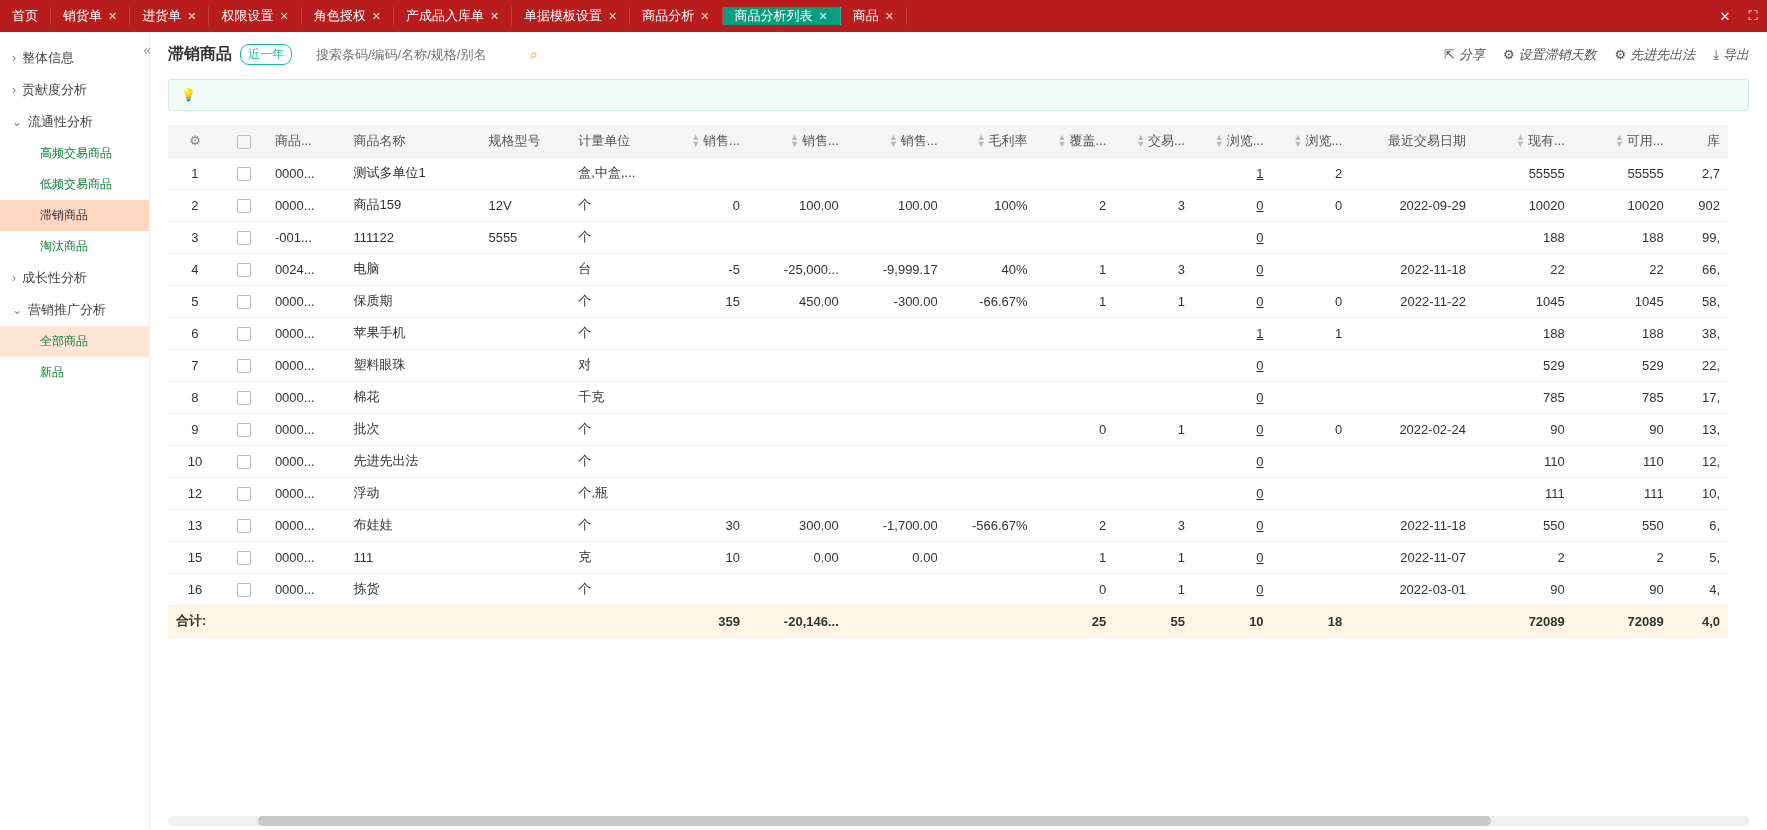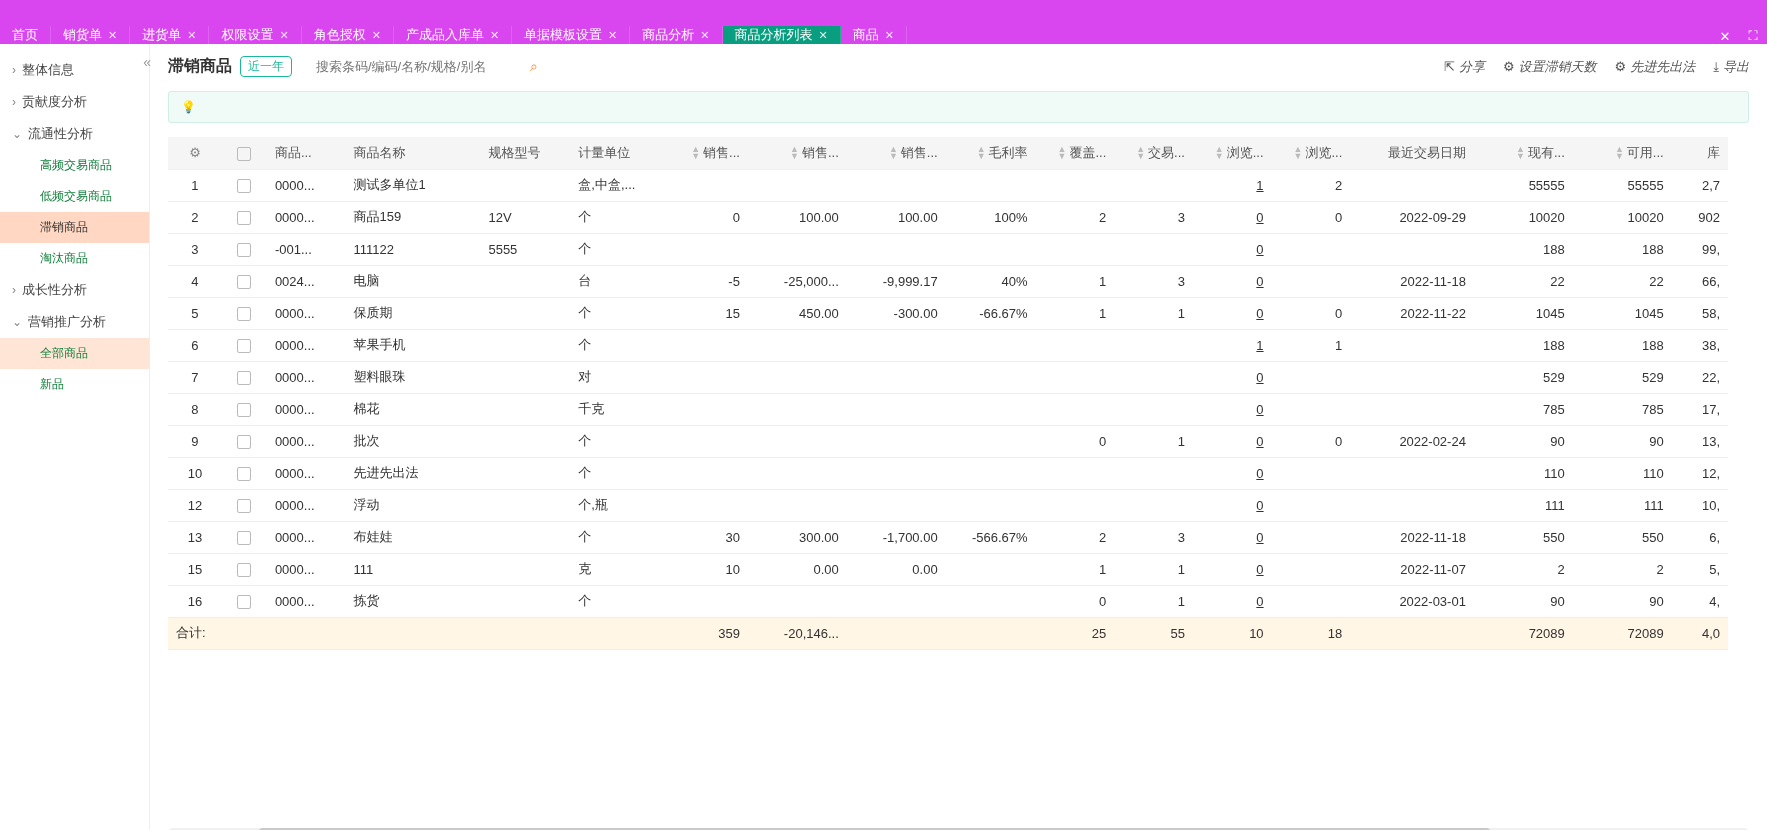--- a/index.html
+++ b/index.html
@@ -1,53 +1,53 @@
 <!DOCTYPE html>
 <html><head>
 <meta charset="utf-8">
 <style>
 *{box-sizing:border-box;margin:0;padding:0}
 body{font-family:"Microsoft YaHei",Arial,sans-serif;font-size:13px;color:#333;background:#fff}
-.tabs{background:#d946ef;display:flex;height:44px;align-items:flex-end}
+.tabs{background:#b91c1c;display:flex;height:32px;align-items:center}
 .tab{padding:0 12px;display:flex;align-items:center;color:#fff;font-size:13px;cursor:pointer;border-right:1px solid rgba(255,255,255,.15)}
 .tab.active{background:#0a9e80}
 .tab .x{margin-left:6px;font-size:11px;opacity:.85}
 .tabs-right{margin-left:auto;display:flex;align-items:center}
 .tabs-right .sq{width:28px;display:flex;align-items:center;justify-content:center;color:#fff;cursor:pointer;height:100%}
 .app{display:flex;height:calc(100vh - 32px)}
 .side{width:150px;border-right:1px solid #eee;padding-top:10px;position:relative;font-size:13px}
 .collapse{position:absolute;right:-2px;top:10px;color:#999;cursor:pointer;font-size:14px}
 .nav-item{padding:7px 10px 7px 20px;cursor:pointer;color:#444;display:flex;align-items:center}
 .nav-item.parent{padding-left:12px}
 .nav-item.parent::before{content:"›";display:inline-block;margin-right:6px;color:#888;font-size:12px}
 .nav-item.parent.open::before{content:"⌄"}
 .nav-item.child{padding-left:40px;font-size:12px;color:#15803d}
 .nav-item.sel{background:#ffd7c2;color:#333}
 .nav-item.sel2{background:#ffe5d6}
 .main{flex:1;display:flex;flex-direction:column;overflow:hidden}
 .titlebar{display:flex;align-items:center;padding:12px 18px 8px;gap:8px}
 .ptitle{font-size:16px;font-weight:600;color:#333}
-.period{border:1px solid #19b897;color:#19b897;border-radius:4px;padding:1px 7px;font-size:12px;cursor:pointer}
+.period{border:1px solid #19b897;color:#19b897;border-radius:9px;padding:1px 7px;font-size:12px;cursor:pointer}
 .search{border:none;outline:none;font-size:13px;color:#888;width:200px;margin-left:16px}
 .sicon{color:#ff8a3d;cursor:pointer;font-size:14px;margin-left:6px}
 .tb-actions{margin-left:auto;display:flex;gap:18px;color:#555;font-size:13px}
 .tb-actions span{cursor:pointer;display:flex;align-items:center;gap:4px}
 .alert{margin:6px 18px;border:1px solid #cfeee6;background:#f0fbf8;border-radius:3px;padding:8px 12px;color:#555;display:flex;align-items:center;gap:8px;font-size:12px}
 .alert .bulb{color:#eec163}
 .tablewrap{flex:1;overflow:auto;margin:8px 0 0 18px;position:relative}
 table{border-collapse:collapse;width:1560px;table-layout:fixed}
 th,td{border-bottom:1px solid #eee;padding:0 8px;height:32px;text-align:left;white-space:nowrap;overflow:hidden;text-overflow:ellipsis;font-size:13px}
 th{background:#f5f5f5;color:#555;position:sticky;top:0;font-weight:500}
 th .sort{color:#bbb;font-size:9px;display:inline-block;line-height:7px;vertical-align:middle;margin-right:3px}
 td.num,th.num{text-align:right}
 td.ctr,th.ctr{text-align:center}
 .chk{width:14px;height:14px;border:1px solid #bbb;border-radius:2px;display:inline-block;cursor:pointer;vertical-align:middle}
 .gear{color:#888}
 .u{text-decoration:underline;cursor:pointer}
-tfoot td{background:#fff6e6;font-weight:400;position:sticky;bottom:0}
+tfoot td{background:#fff6e6;font-weight:700;position:sticky;bottom:0}
 .hscroll{height:10px;background:#f0f0f0;margin:0 18px 4px;position:relative;border-radius:5px}
 .hthumb{position:absolute;left:90px;width:78%;top:0;bottom:0;background:#c9c9c9;border-radius:5px;cursor:pointer}
 col.c-idx{width:48px}col.c-chk{width:40px}col.c-code{width:70px}col.c-name{width:120px}
 col.c-spec{width:80px}col.c-unit{width:80px}col.c-sq{width:78px}col.c-sa{width:88px}
 col.c-sp{width:88px}col.c-gm{width:80px}col.c-cov{width:70px}col.c-tr{width:70px}
 col.c-v1{width:70px}col.c-v2{width:70px}col.c-date{width:110px}col.c-st1{width:88px}
 col.c-st2{width:88px}col.c-st3{width:50px}
 </style>
 </head>
 <body>

